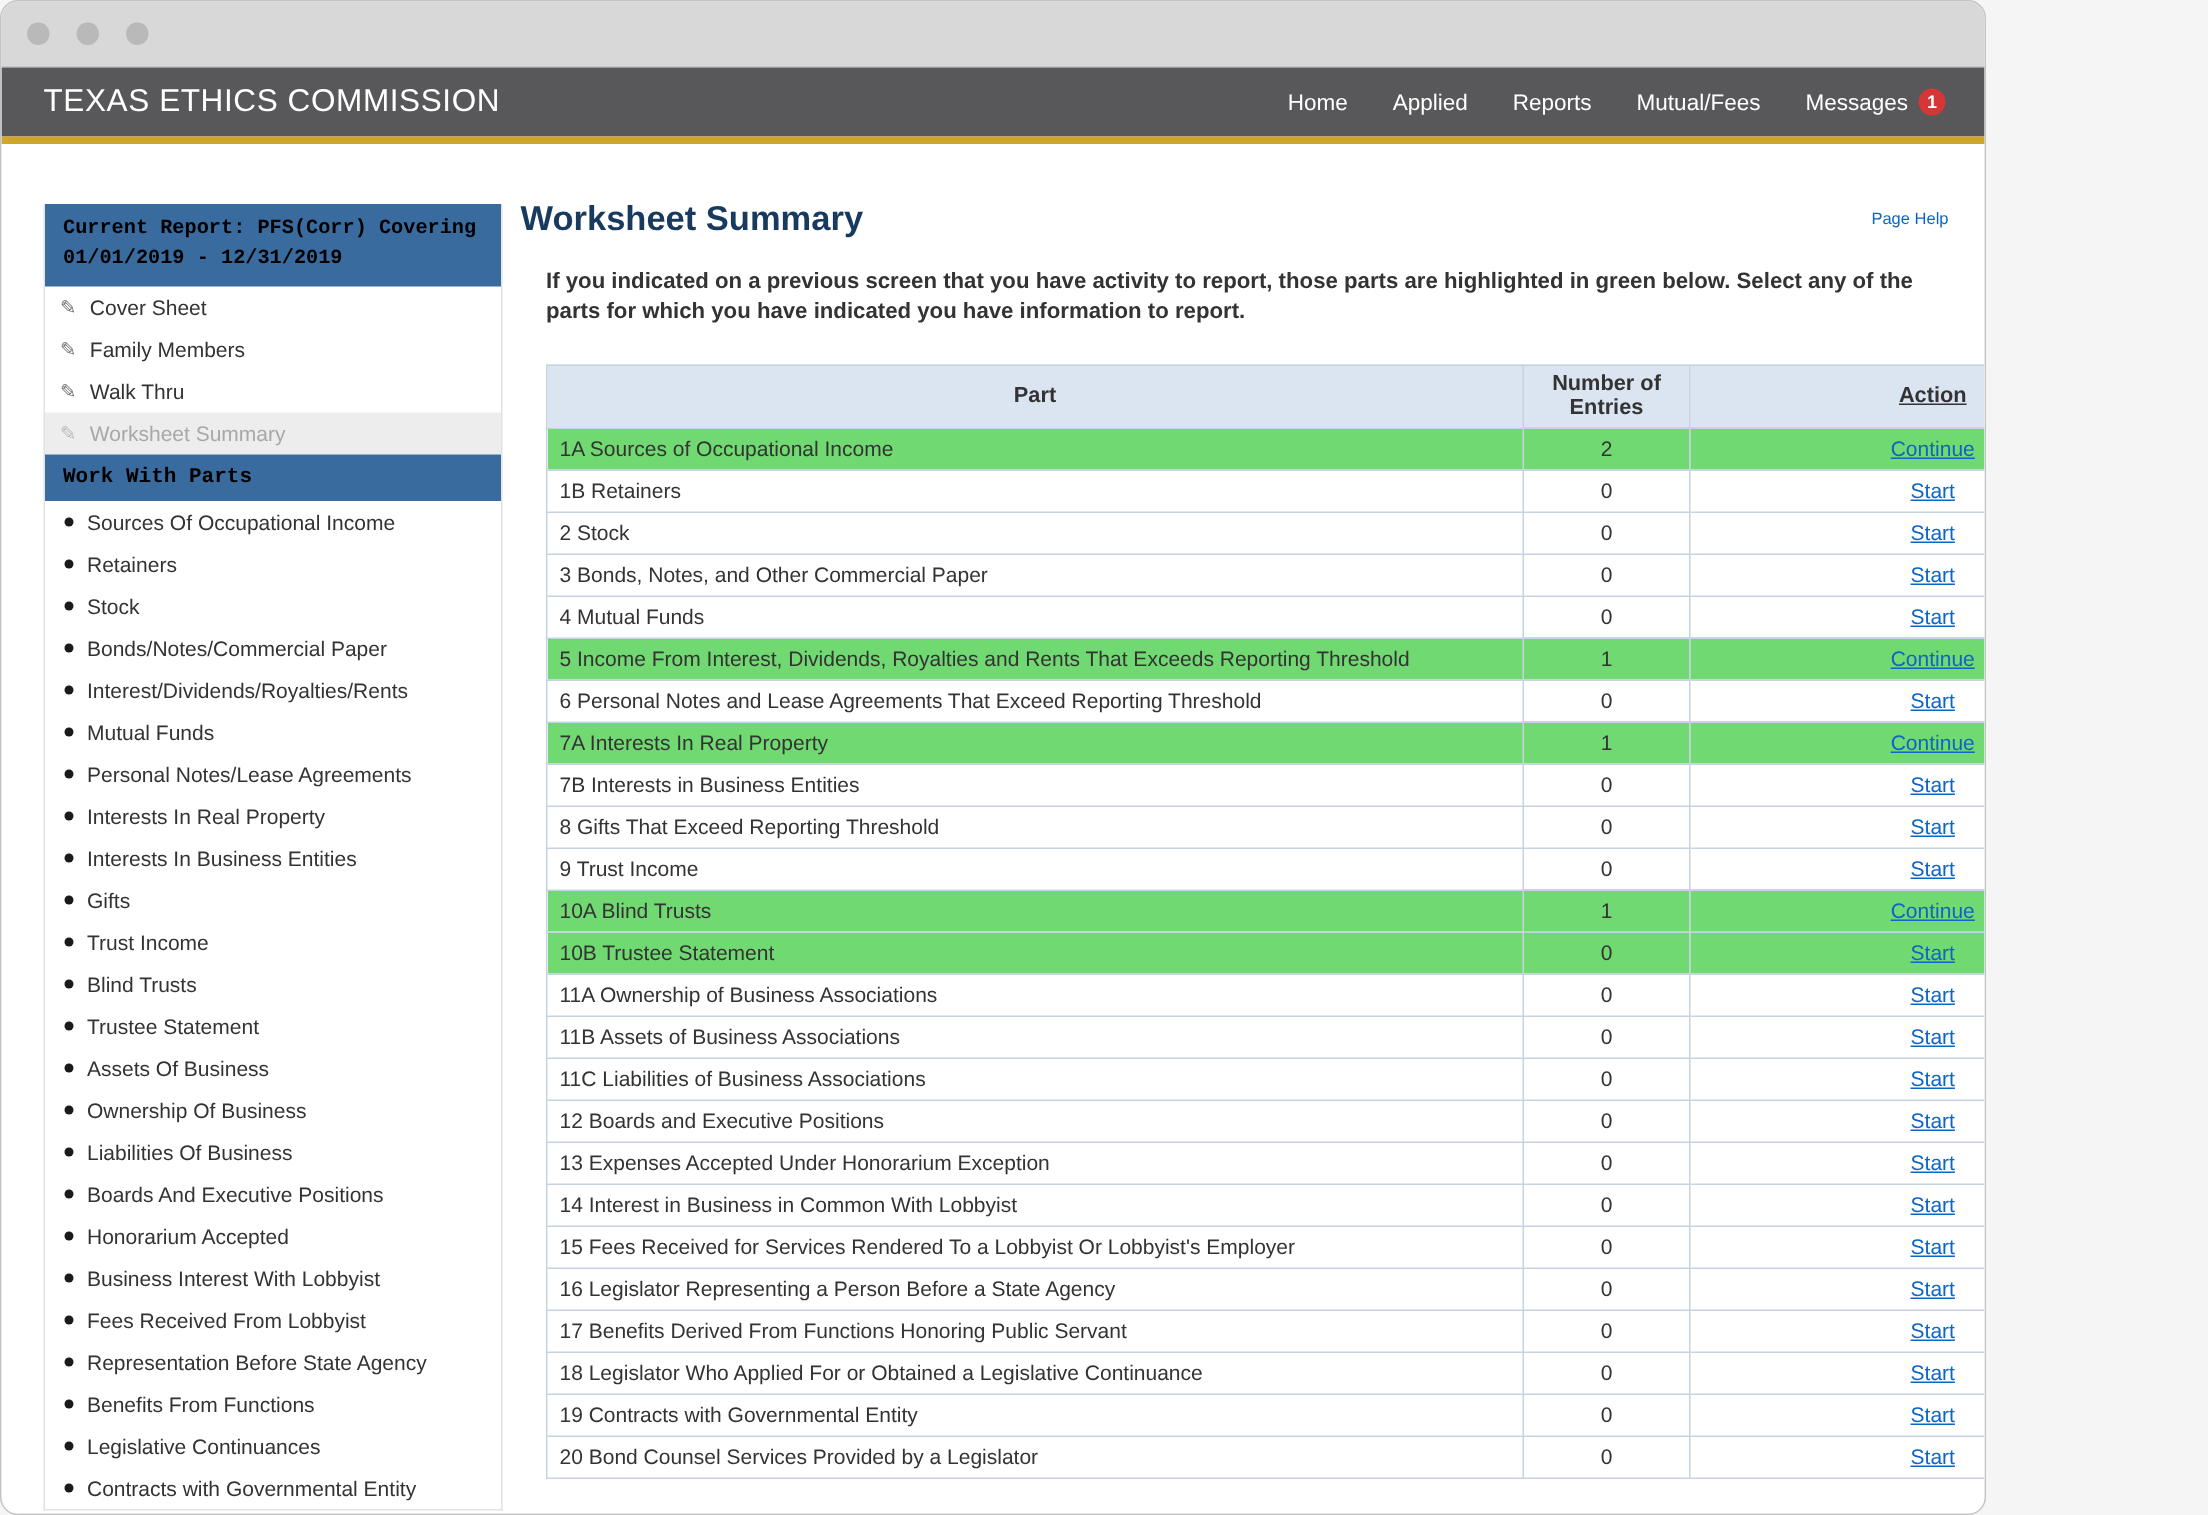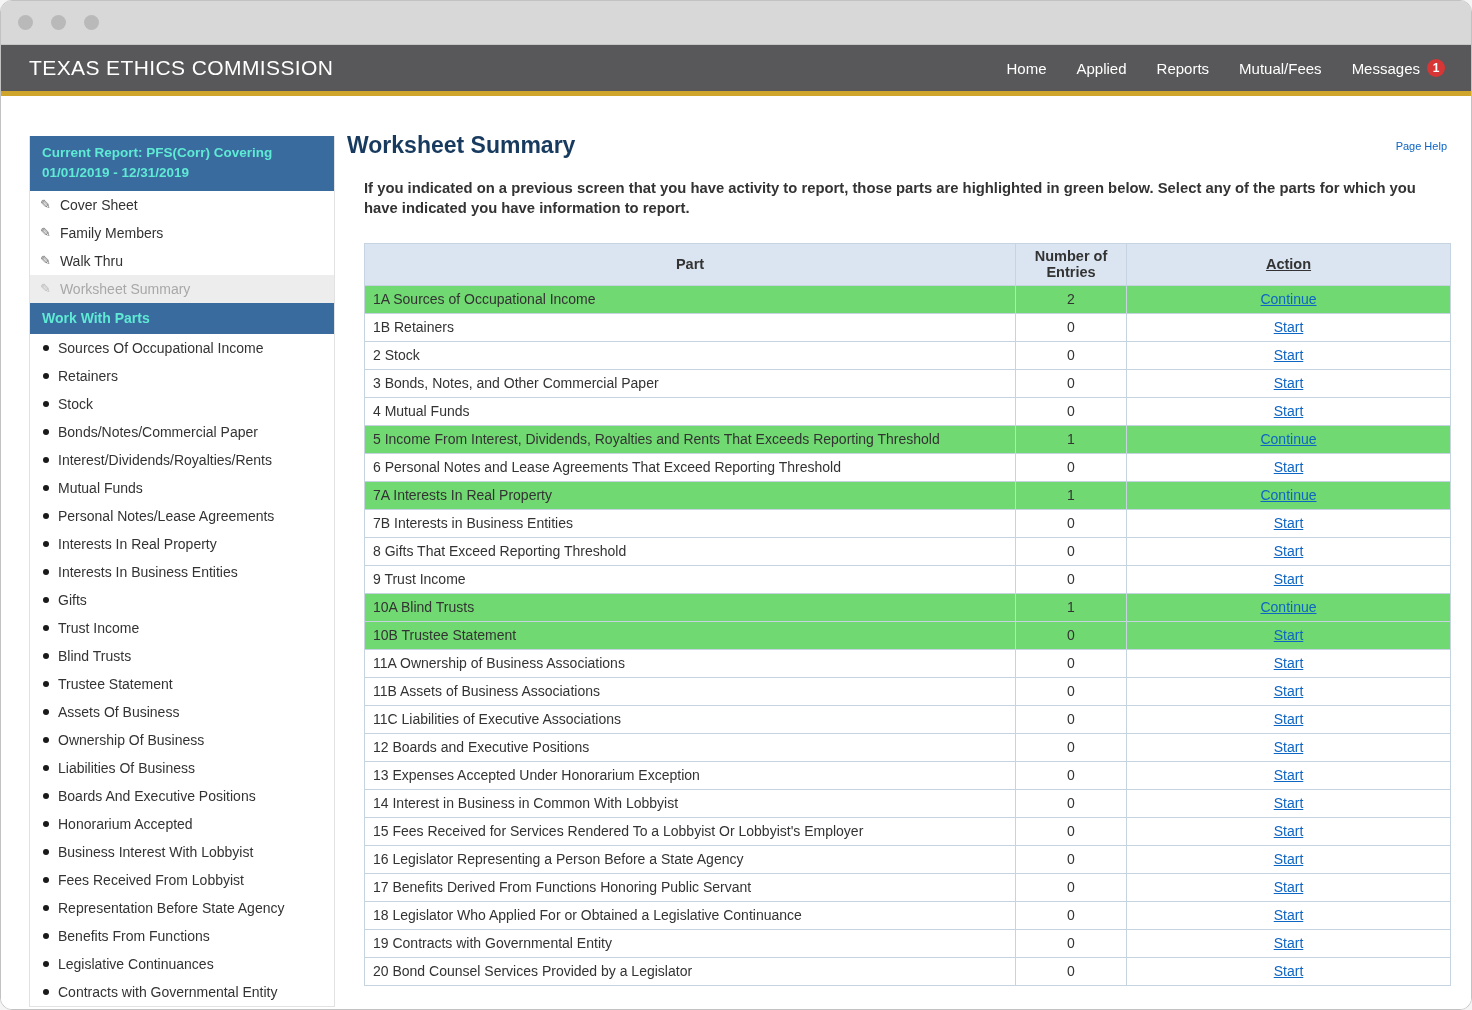--- a/index.html
+++ b/index.html
@@ -1,20 +1,20 @@
 <!DOCTYPE html>
 <html style="--header-bg: #58585a; --accent-gold: #d0a52b; --panel-blue: #3a6b9e; --table-header-bg: #dbe5f1; --table-border: #c6d3e1; --highlight-green: #71d971; --link-blue: #0d65c4; --badge-red: #d63636; --title-navy: #173a5e;"><head>
 <meta charset="utf-8">
 <style>
   * { margin:0; padding:0; box-sizing:border-box; }
   html, body { width:1472px; height:1010px; overflow:hidden; background:#f5f5f5; }
   body { font-family:"Liberation Sans", sans-serif; color:#333; }
 
   .window {
-    width:1472px; height:1010px; background:#fff;
+    width:1324px; height:1010px; background:#fff;
     border:1px solid #c2c2c2; border-radius:12px; overflow:hidden;
     display:flex; flex-direction:column;
   }
 
   
   .titlebar {
     height:44px; background:#d8d8d8; flex:0 0 44px;
     display:flex; align-items:center; padding-left:17px; gap:18px;
     border-bottom:1px solid #c6c6c6;
   }
@@ -42,22 +42,22 @@
   
   .content { flex:1; display:flex; background:#fff; overflow:hidden; }
 
   
   .sidebar {
     width:306px; flex:0 0 306px; margin:40px 0 0 28px;
     border:1px solid #e2e2e2; border-top:none; align-self:flex-start;
     background:#fff;
   }
   .sb-header {
-    background:var(--panel-blue, #3a6b9e); color:#5eead4; font-weight:bold;
-    font-size:13.5px; padding:7px 12px; line-height:1.5;
+    background:var(--panel-blue, #3a6b9e); color:#000000; font-weight:bold;
+    font-size:13.5px; padding:7px 12px; line-height:1.5;font-family:Liberation Mono, monospace;
   }
   .sb-header.parts-header { font-size:14px; padding:5px 12px; }
   .sb-list { list-style:none; }
   .sb-item {
     display:flex; align-items:center; gap:9px;
     padding:5px 10px; font-size:14px; color:#333; cursor:pointer;
     line-height:18px;
   }
   .sb-item .pencil { color:#6e6e6e; font-size:13px; flex:0 0 auto; }
   .sb-item.active { background:#ededed; color:#a8a8a8; cursor:default; }
@@ -342,21 +342,21 @@
                 <td class="cell-part">11A Ownership of Business Associations</td>
                 <td class="cell-entries">0</td>
                 <td class="cell-action"><a class="row-link">Start</a></td>
               </tr>
               <tr>
                 <td class="cell-part">11B Assets of Business Associations</td>
                 <td class="cell-entries">0</td>
                 <td class="cell-action"><a class="row-link">Start</a></td>
               </tr>
               <tr>
-                <td class="cell-part">11C Liabilities of Executive Associations</td>
+                <td class="cell-part">11C Liabilities of Business Associations</td>
                 <td class="cell-entries">0</td>
                 <td class="cell-action"><a class="row-link">Start</a></td>
               </tr>
               <tr>
                 <td class="cell-part">12 Boards and Executive Positions</td>
                 <td class="cell-entries">0</td>
                 <td class="cell-action"><a class="row-link">Start</a></td>
               </tr>
               <tr>
                 <td class="cell-part">13 Expenses Accepted Under Honorarium Exception</td>

